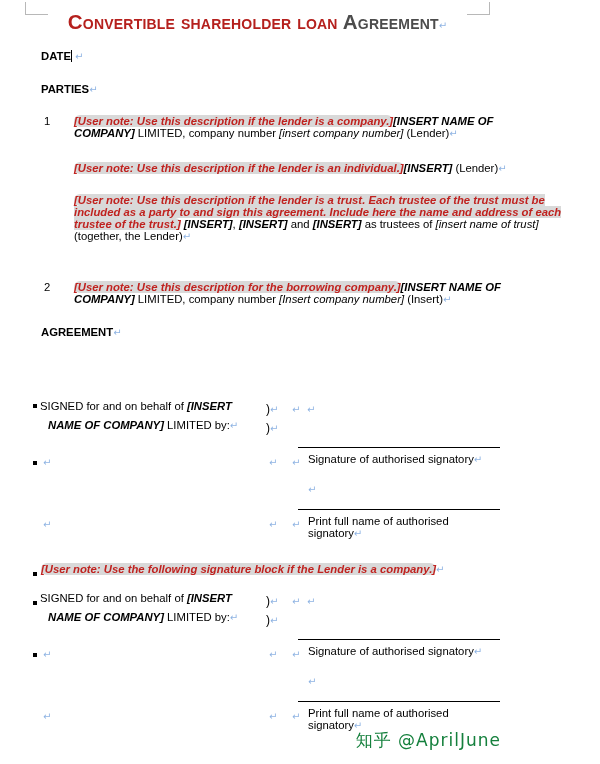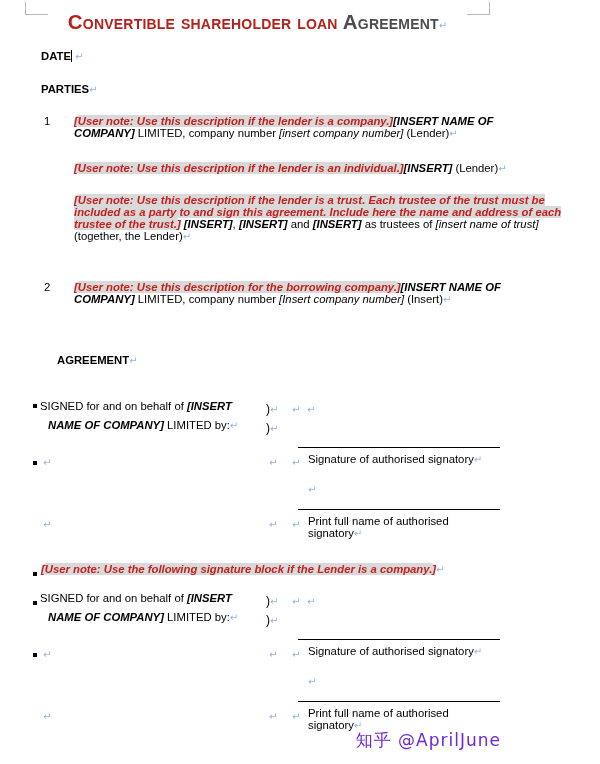--- a/index.html
+++ b/index.html
@@ -115,21 +115,21 @@
     height: 0;
     border-top: 1.6px solid #000;
   }
 
   
   .watermark {
     position: absolute;
     right: 14px;
     bottom: 12px;
     font-size: 17px;
-    color: #6d28d9;
+    color: #15803d;
     font-family: "DejaVu Sans", sans-serif;
     letter-spacing: 1px;
     white-space: nowrap;
   }
 
   .paren {
     position: absolute;
     font-size: 12px;
     line-height: 19.5px;
   }
@@ -165,21 +165,21 @@
 
   <div class="blk" style="left:74px; top:194px; width:488px;">
     <span class="unote">[User note:   Use this description if the lender is a trust.   Each trustee of the trust must be included as a party to and sign this agreement.   Include here the name and address of each trustee of the trust.]</span> <span class="bi">[INSERT]</span><span>, </span><span class="bi">[INSERT]</span><span> and </span><span class="bi">[INSERT]</span><span> as trustees of </span><span class="ital">[insert name of trust]</span><span> (together, the </span><span class="bold">Lender</span><span>)</span><span class="pilcrow">↵</span>
   </div>
 
   <div class="num" style="left:44px; top:281px;">2</div>
   <div class="blk" style="left:74px; top:281px; width:450px;">
     <span class="unote">[User note:   Use this description for the borrowing company.]</span><span class="bi">[INSERT NAME OF COMPANY]</span><span class="bold"> LIMITED,</span><span> company number </span><span class="ital">[Insert company number]</span><span> (</span><span class="bold">Insert</span><span>)</span><span class="pilcrow">↵</span>
   </div>
 
-  <div class="blk heading" style="left:57px; top:326px;margin-top:28px;">
+  <div class="blk heading" style="left:41px; top:326px;">
     <span>AGREEMENT</span><span class="pilcrow">↵</span>
   </div>
 
 
   <div class="sq-bullet" style="left:33px; top:404px;"></div>
   <div class="blk" style="left:40px; top:400px; width:215px;">
     <span class="bold">SIGNED</span><span> for and on behalf of </span><span class="bi">[INSERT</span>
   </div>
   <div class="blk" style="left:48px; top:419px; width:215px;">
     <span class="bi">NAME OF COMPANY]</span><span class="bold"> LIMITED by:</span><span class="pilcrow">↵</span>

